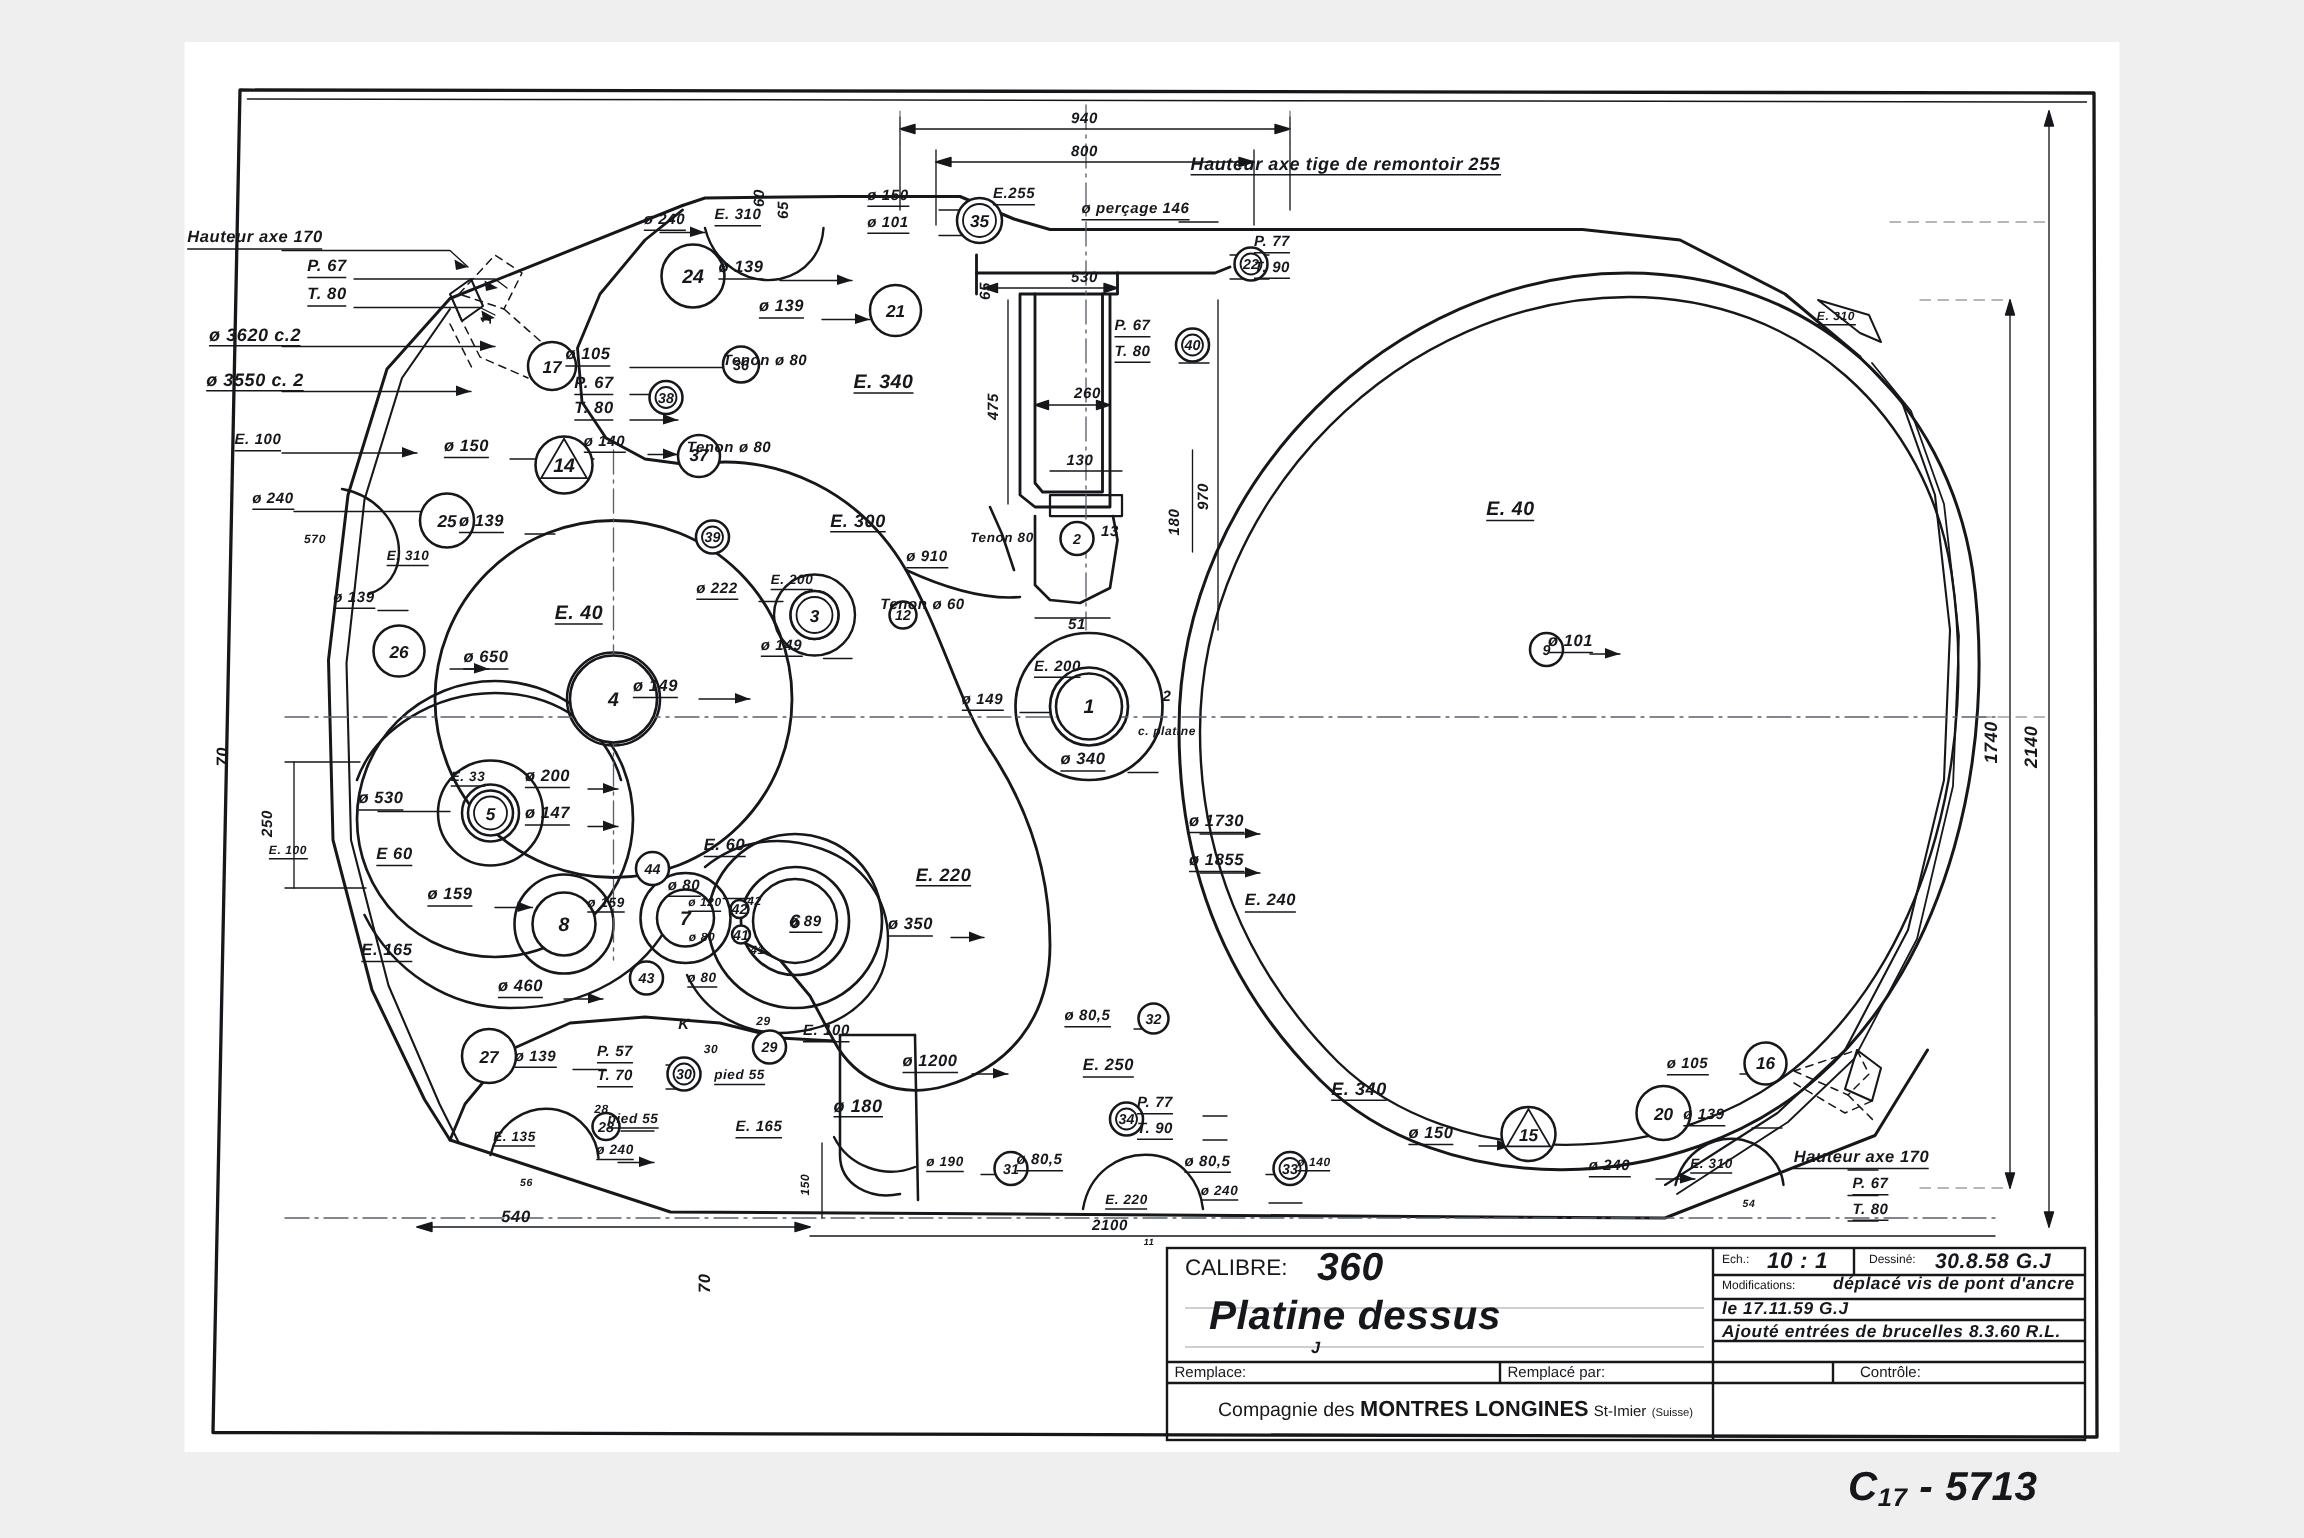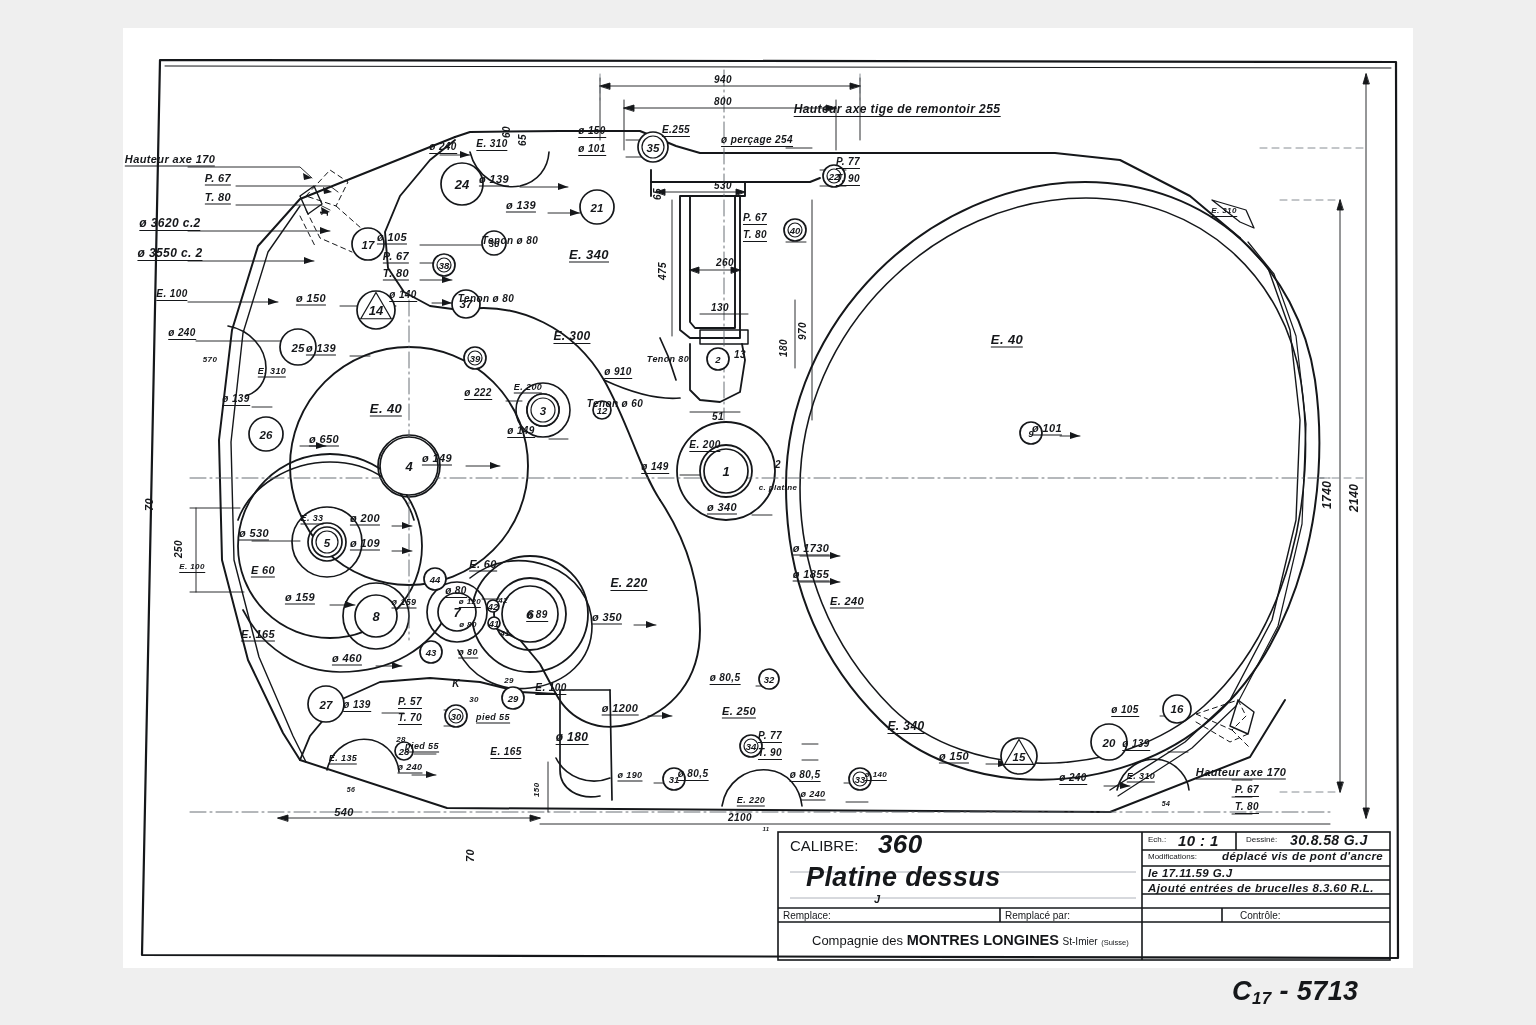--- a/index.html
+++ b/index.html
@@ -590,25 +590,25 @@
       <div class="ann u" style="font-size: 11px; left: 494px; top: 180px; transform: translate(-50%, -50%);">ø 139</div>
       <div class="ann u" style="font-size: 11px; left: 521px; top: 206px; transform: translate(-50%, -50%);">ø 139</div>
       <div class="ann u" style="font-size: 11px; left: 392px; top: 238px; transform: translate(-50%, -50%);">ø 105</div>
       <div class="ann u" style="font-size: 11px; left: 396px; top: 257px; transform: translate(-50%, -50%);">P. 67</div>
       <div class="ann u" style="font-size: 11px; left: 396px; top: 274px; transform: translate(-50%, -50%);">T. 80</div>
       <div class="ann" style="font-size: 10px; left: 510px; top: 241px; transform: translate(-50%, -50%);">Tenon ø 80</div>
       <div class="ann u" style="font-size: 13px; left: 589px; top: 255px; transform: translate(-50%, -50%);">E. 340</div>
       <div class="ann u" style="font-size: 11px; left: 311px; top: 299px; transform: translate(-50%, -50%);">ø 150</div>
       <div class="ann u" style="font-size: 10px; left: 403px; top: 296px; transform: translate(-50%, -50%);">ø 140</div>
       <div class="ann" style="font-size: 10px; left: 486px; top: 299px; transform: translate(-50%, -50%);">Tenon ø 80</div>
-      <div class="ann u" style="font-size: 12px; left: 572px; top: 337px; transform: translate(-50%, -50%);">E. 300</div>
+      <div class="ann u" style="font-size: 12px; left: 572px; top: 348px; transform: translate(-50%, -50%);">E. 300</div>
       <div class="ann u" style="font-size: 10px; left: 592px; top: 132px; transform: translate(-50%, -50%);">ø 150</div>
       <div class="ann u" style="font-size: 10px; left: 592px; top: 150px; transform: translate(-50%, -50%);">ø 101</div>
       <div class="ann u" style="font-size: 10px; left: 676px; top: 131px; transform: translate(-50%, -50%);">E.255</div>
-      <div class="ann u" style="font-size: 10px; left: 757px; top: 141px; transform: translate(-50%, -50%);">ø perçage 254</div>
+      <div class="ann u" style="font-size: 10px; left: 757px; top: 141px; transform: translate(-50%, -50%);">ø perçage 146</div>
       <div class="ann u" style="font-size: 10px; left: 848px; top: 163px; transform: translate(-50%, -50%);">P. 77</div>
       <div class="ann u" style="font-size: 10px; left: 848px; top: 180px; transform: translate(-50%, -50%);">T. 90</div>
       <div class="ann u" style="font-size: 10px; left: 755px; top: 219px; transform: translate(-50%, -50%);">P. 67</div>
       <div class="ann u" style="font-size: 10px; left: 755px; top: 236px; transform: translate(-50%, -50%);">T. 80</div>
       <div class="ann u" style="font-size: 8px; left: 1224px; top: 212px; transform: translate(-50%, -50%);">E. 310</div>
       <div class="ann u" style="font-size: 8px; left: 192px; top: 568px; transform: translate(-50%, -50%);">E. 100</div>
       <div class="ann" style="font-size: 10px; left: 184px; top: 548px; transform-origin: left bottom; transform: rotate(-90deg);">250</div>
       <div class="ann u" style="font-size: 13px; left: 386px; top: 409px; transform: translate(-50%, -50%);">E. 40</div>
       <div class="ann u" style="font-size: 11px; left: 324px; top: 440px; transform: translate(-50%, -50%);">ø 650</div>
       <div class="ann u" style="font-size: 11px; left: 437px; top: 459px; transform: translate(-50%, -50%);">ø 149</div>
@@ -619,21 +619,21 @@
       <div class="ann u" style="font-size: 10px; left: 618px; top: 373px; transform: translate(-50%, -50%);">ø 910</div>
       <div class="ann" style="font-size: 10px; left: 615px; top: 404px; transform: translate(-50%, -50%);">Tenon ø 60</div>
       <div class="ann" style="font-size: 9px; left: 668px; top: 359px; transform: translate(-50%, -50%);">Tenon 80</div>
       <div class="ann u" style="font-size: 10px; left: 705px; top: 446px; transform: translate(-50%, -50%);">E. 200</div>
       <div class="ann u" style="font-size: 10px; left: 655px; top: 468px; transform: translate(-50%, -50%);">ø 149</div>
       <div class="ann u" style="font-size: 11px; left: 722px; top: 508px; transform: translate(-50%, -50%);">ø 340</div>
       <div class="ann" style="font-size: 8px; left: 778px; top: 488px; transform: translate(-50%, -50%);">c. platine</div>
       <div class="ann u" style="font-size: 11px; left: 254px; top: 534px; transform: translate(-50%, -50%);">ø 530</div>
       <div class="ann u" style="font-size: 9px; left: 312px; top: 519px; transform: translate(-50%, -50%);">E. 33</div>
       <div class="ann u" style="font-size: 11px; left: 365px; top: 519px; transform: translate(-50%, -50%);">ø 200</div>
-      <div class="ann u" style="font-size: 11px; left: 365px; top: 544px; transform: translate(-50%, -50%);">ø 109</div>
+      <div class="ann u" style="font-size: 11px; left: 365px; top: 544px; transform: translate(-50%, -50%);">ø 147</div>
       <div class="ann u" style="font-size: 11px; left: 263px; top: 571px; transform: translate(-50%, -50%);">E 60</div>
       <div class="ann u" style="font-size: 11px; left: 300px; top: 598px; transform: translate(-50%, -50%);">ø 159</div>
       <div class="ann u" style="font-size: 11px; left: 483px; top: 565px; transform: translate(-50%, -50%);">E. 60</div>
       <div class="ann u" style="font-size: 10px; left: 456px; top: 592px; transform: translate(-50%, -50%);">ø 80</div>
       <div class="ann u" style="font-size: 9px; left: 404px; top: 603px; transform: translate(-50%, -50%);">ø 159</div>
       <div class="ann u" style="font-size: 8px; left: 470px; top: 603px; transform: translate(-50%, -50%);">ø 120</div>
       <div class="ann" style="font-size: 8px; left: 503px; top: 601px; transform: translate(-50%, -50%);">42</div>
       <div class="ann" style="font-size: 8px; left: 505px; top: 634px; transform: translate(-50%, -50%);">41</div>
       <div class="ann" style="font-size: 8px; left: 468px; top: 625px; transform: translate(-50%, -50%);">ø 80</div>
       <div class="ann u" style="font-size: 10px; left: 537px; top: 616px; transform: translate(-50%, -50%);">ø 89</div>

